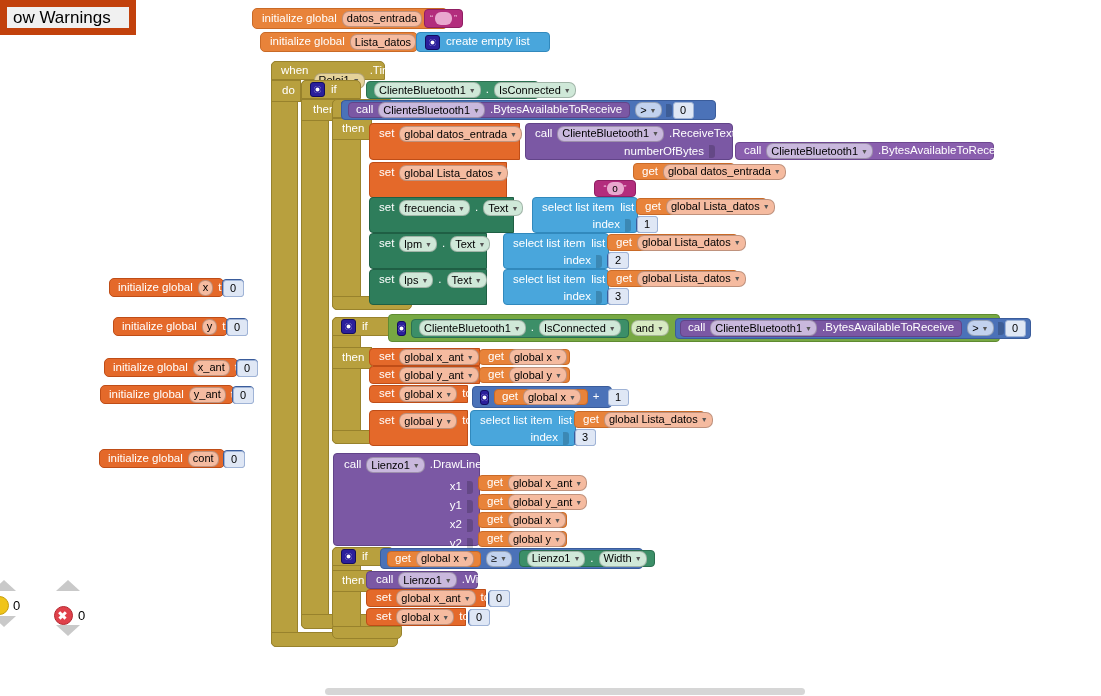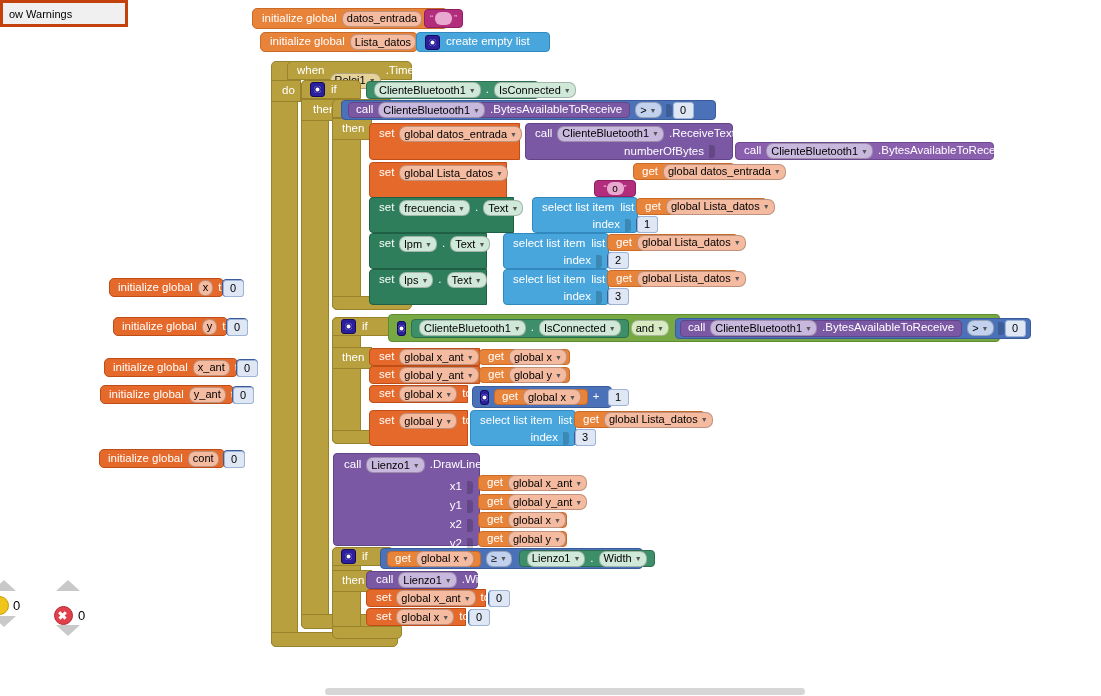--- a/index.html
+++ b/index.html
@@ -66,22 +66,22 @@
   .triUp,.triDn{width:0;height:0;border-left:12px solid transparent;
                 border-right:12px solid transparent;}
   .triUp{border-bottom:11px solid #c9c9c9;}
   .triDn{border-top:11px solid #c9c9c9;}
   .errIcon{width:17px;height:17px;border-radius:50%;background:#e0414b;
            position:relative;border:1px solid #b32830;}
   .errIcon::before,.errIcon::after{content:"";position:absolute;left:3px;top:7px;
        width:9px;height:2.6px;background:#fff;}
   .errIcon::before{transform:rotate(45deg);}
   .errIcon::after{transform:rotate(-45deg);}
-  .warnbtn{border:3px solid #c2410c;background:#f0f0f0;height:21px;
-           display:flex;align-items:center;padding:0 6px;font-size:11px;color:#000;}
+  .warnbtn{border:7px solid #c2410c;background:#f0f0f0;height:21px;
+           display:flex;align-items:center;padding:0 6px;font-size:17px;color:#000;}
   .hscroll{position:absolute;background:#d6d6d6;border-radius:4px;}
 </style>
 </head>
 <body>
 
 <div class="ws">
 
   <div class="blk c-var" style="left:252px;top:8px;width:196px;height:21px;border-radius:5px;">
     <div class="row" style="padding-left:6px;">
       <span class="lbl">initialize global</span>
@@ -195,21 +195,21 @@
       <span class="socket"></span>
     </div>
   </div>
   <div class="blk c-math" style="left:223px;top:450px;width:22px;height:18px;">
     <div class="row" style="justify-content:center;">
         <span class="numblk">0</span>
       </div>
   </div>
 
   <div class="blk c-ctrl" style="left:271px;top:61px;width:27px;height:586px;border-radius:5px 0 0 5px;"></div>
-  <div class="blk c-ctrl" style="left:287px;top:61px;width:125px;height:19px;border-radius:5px 5px 0 0;">
+  <div class="blk c-ctrl" style="left:271px;top:61px;width:114px;height:19px;border-radius:5px 5px 0 0;">
     <div class="row" style="padding-left:6px;">
       <span class="lbl">when</span>
       <span class="fld ylw">
         <span>Reloj1</span>
           <span class="tri">▼</span>
       </span>
       <span class="lbl">.Timer</span>
     </div>
   </div>
   <div class="blk c-ctrl" style="left:271px;top:80px;width:30px;height:22px;border-radius:0;">

